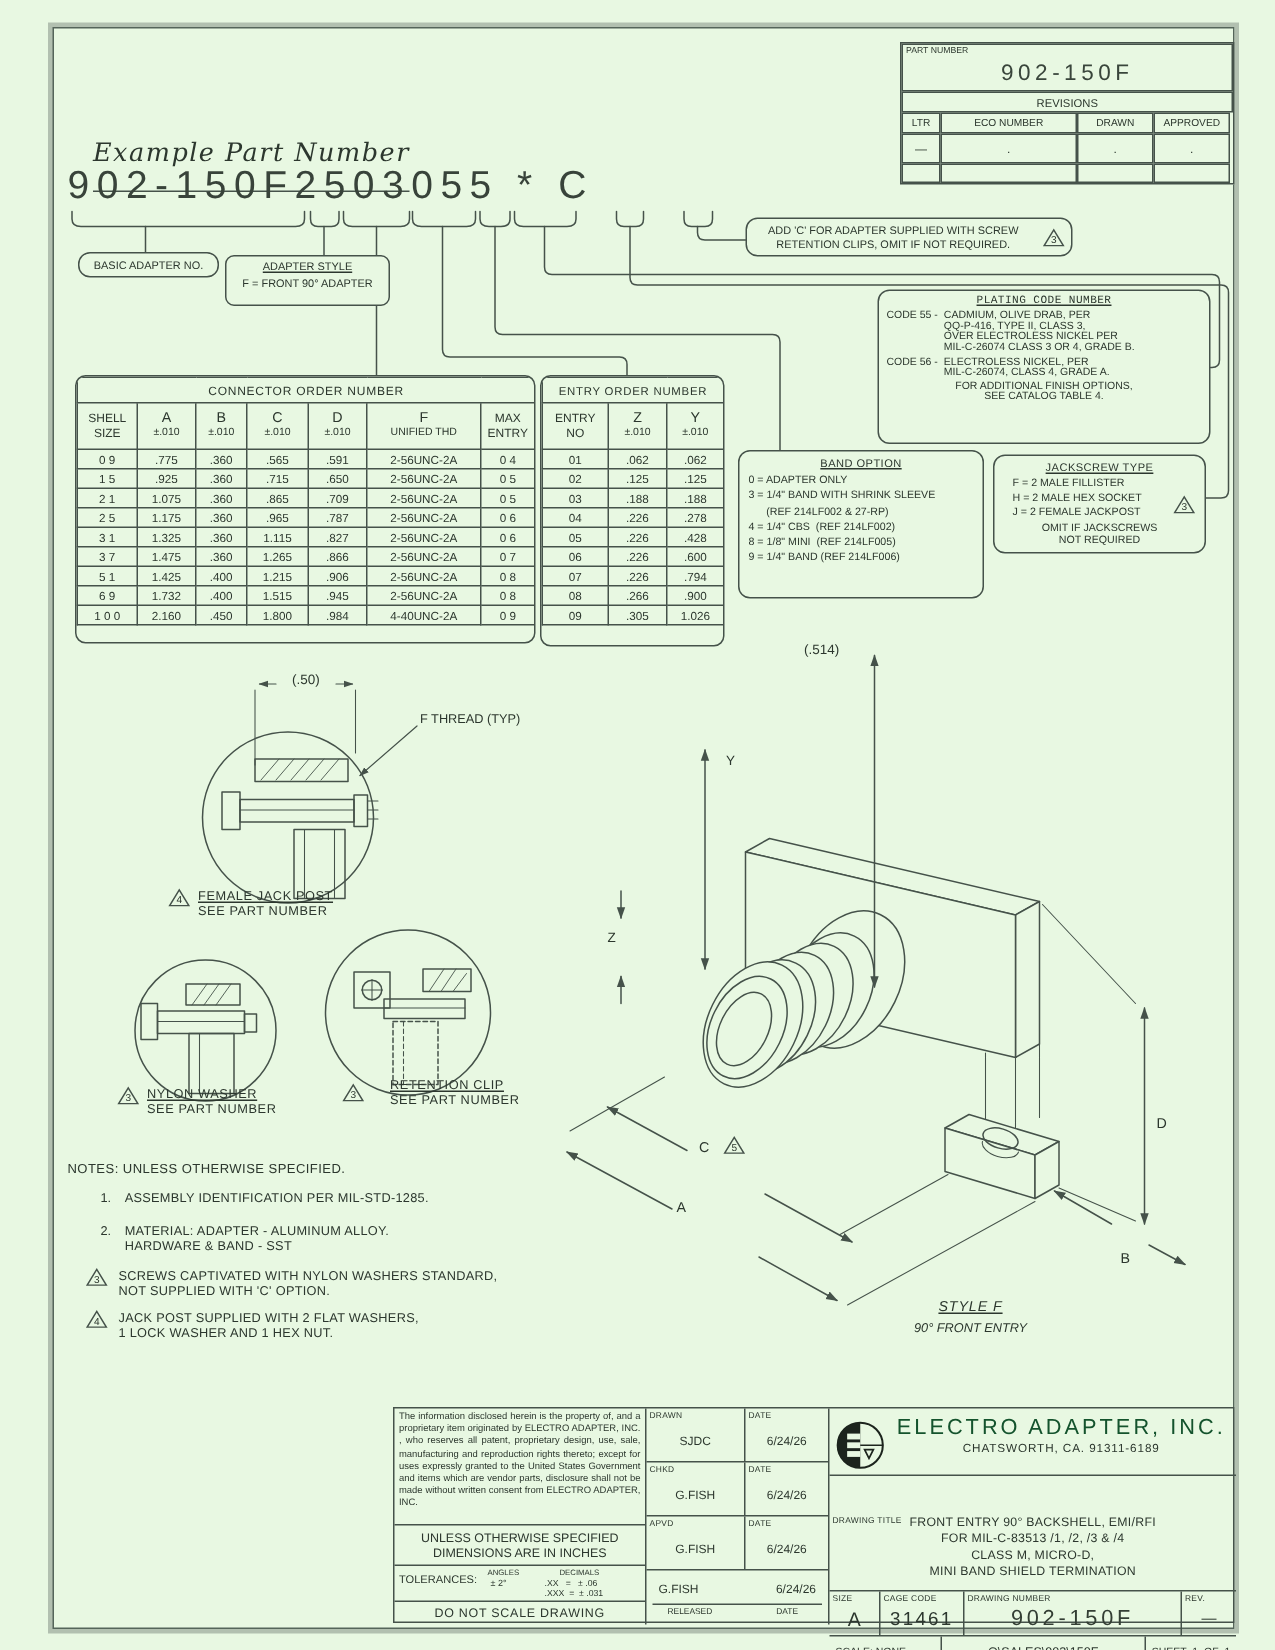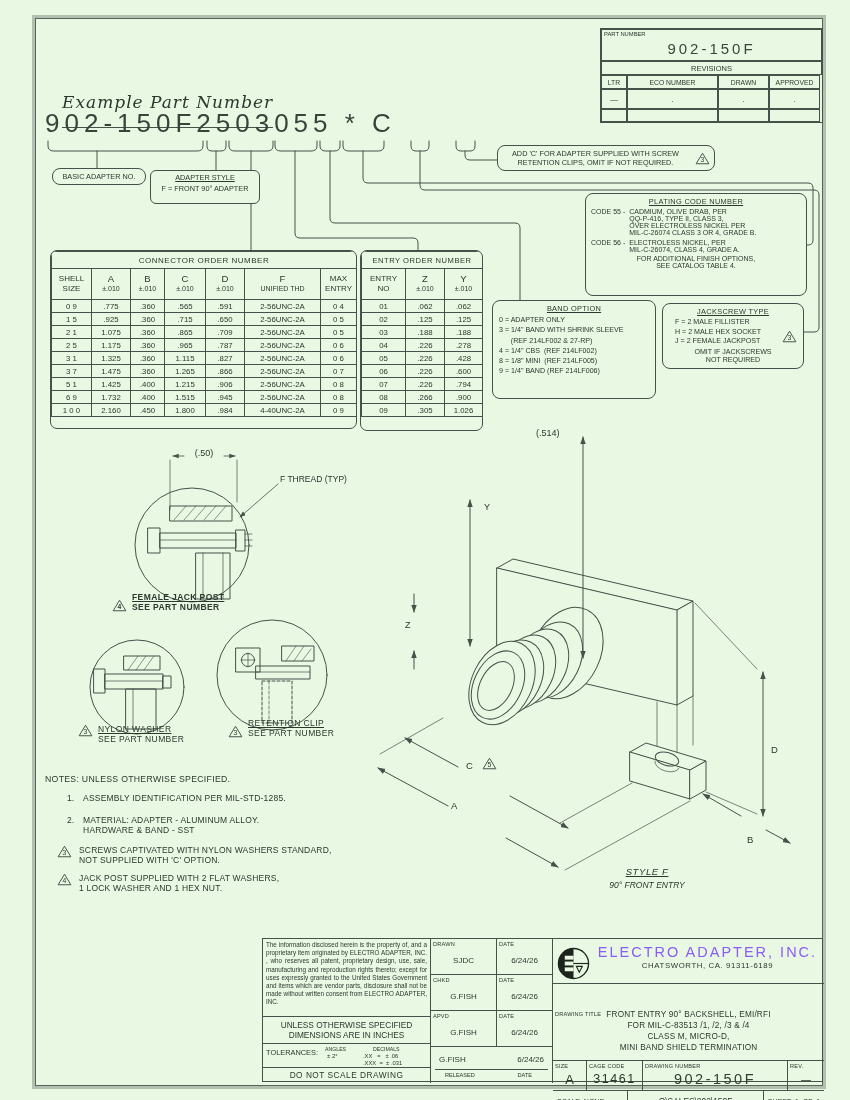--- a/index.html
+++ b/index.html
@@ -407,21 +407,21 @@
           <tr>
             <td>09</td>
             <td>.305</td>
             <td>1.026</td>
           </tr>
         </tbody>
     </table>
   </div>
 
   <div class="abs box" style="left:585px;top:193px;width:222px;height:103px;border-radius:8px;padding:3px 5px;">
-    <div class="ctr u" style="font-size:7.4px;letter-spacing:.3px;">PLATING CODE NUMBER</div>
+    <div class="ctr u" style="font-size:7.4px;letter-spacing:.3px;font-family:Liberation Mono, monospace;">PLATING CODE NUMBER</div>
     <div style="display:flex;gap:4px;margin-top:2px;">
       <span class="pre" style="font-size:7px;">CODE 55 -</span>
       <span class="prl" style="font-size:7px;">CADMIUM, OLIVE DRAB, PER
 QQ-P-416, TYPE II, CLASS 3,
 OVER ELECTROLESS NICKEL PER
 MIL-C-26074 CLASS 3 OR 4, GRADE B.</span>
     </div>
     <div style="display:flex;gap:4px;margin-top:3px;">
       <span class="pre" style="font-size:7px;">CODE 56 -</span>
       <span class="prl" style="font-size:7px;">ELECTROLESS NICKEL, PER
@@ -450,21 +450,21 @@
 NOT REQUIRED</div>
     <svg class="flag" style="position:absolute;right:6px;top:26px;" viewBox="0 0 20 17">
         <path d="M10,1.5 L18.5,15.5 H1.5 Z"></path>
         <text x="10" y="13.5">3</text>
       </svg>
   </div>
 
   <div class="abs ctr" style="left:182px;top:448px;width:44px;font-size:9px;">(.50)</div>
   <div class="abs" style="left:280px;top:474px;font-size:8.5px;">F THREAD (TYP)</div>
 
-  <div class="abs" style="left:112px;top:592px;display:flex;gap:5px;align-items:flex-end;font-weight:bold;">
+  <div class="abs" style="left:112px;top:592px;display:flex;gap:5px;align-items:flex-start;">
     <svg class="flag" viewBox="0 0 20 17">
         <path d="M10,1.5 L18.5,15.5 H1.5 Z"></path>
         <text x="10" y="13.5">4</text>
       </svg>
     <div style="font-size:8.5px;letter-spacing:.4px;">
       <div class="u">FEMALE JACK POST</div>
       <div>SEE PART NUMBER</div>
     </div>
   </div>
 
@@ -472,21 +472,21 @@
     <svg class="flag" viewBox="0 0 20 17">
         <path d="M10,1.5 L18.5,15.5 H1.5 Z"></path>
         <text x="10" y="13.5">3</text>
       </svg>
     <div style="font-size:8.5px;letter-spacing:.4px;">
       <div class="u">NYLON WASHER</div>
       <div>SEE PART NUMBER</div>
     </div>
   </div>
 
-  <div class="abs" style="left:228px;top:718px;display:flex;gap:5px;align-items:flex-end;">
+  <div class="abs" style="left:228px;top:718px;display:flex;gap:17px;align-items:center;">
     <svg class="flag" viewBox="0 0 20 17">
         <path d="M10,1.5 L18.5,15.5 H1.5 Z"></path>
         <text x="10" y="13.5">3</text>
       </svg>
     <div style="font-size:8.5px;letter-spacing:.4px;">
       <div class="u">RETENTION CLIP</div>
       <div>SEE PART NUMBER</div>
     </div>
   </div>
 
@@ -596,21 +596,21 @@
       <div class="hrule" style="height:40px;position:relative;box-sizing:border-box;">
         <svg style="position:absolute;left:4px;top:3px;width:33px;height:33px;" viewBox="0 0 34 34">
           <circle cx="17" cy="17" r="15.5" fill="none" stroke="#1c241d" stroke-width="1.4"></circle>
           <path d="M17,1.5 A15.5,15.5 0 0,0 17,32.5 Z" fill="#1c241d"></path>
           <rect x="8" y="9" width="9" height="4" fill="#e8f8e2"></rect>
           <rect x="8" y="15" width="9" height="4" fill="#e8f8e2"></rect>
           <rect x="8" y="21" width="9" height="4" fill="#e8f8e2"></rect>
           <line x1="17" y1="17" x2="32" y2="17" stroke="#1c241d" stroke-width="1.2"></line>
           <path d="M20,20 L26,20 L23,26 Z" fill="none" stroke="#1c241d" stroke-width="1.2"></path>
         </svg>
-        <div class="ctr" style="margin-left:38px;font-size:14.5px;letter-spacing:2px;margin-top:5px;color:#8b5cf6;text-align:center;">ELECTRO ADAPTER, INC.</div>
+        <div class="ctr" style="margin-left:38px;font-size:14.5px;letter-spacing:2px;margin-top:5px;color:#14532d;text-align:center;">ELECTRO ADAPTER, INC.</div>
         <div class="ctr" style="margin-left:38px;font-size:7.8px;letter-spacing:.6px;margin-top:1px;">CHATSWORTH, CA. 91311-6189</div>
       </div>
       <div class="hrule" style="height:52px;position:relative;box-sizing:border-box;">
         <span class="lbl">DRAWING TITLE</span>
         <div class="ctr prl" style="font-size:8.2px;line-height:1.35;margin-top:25px;letter-spacing:.2px;text-align:center;">FRONT ENTRY 90° BACKSHELL, EMI/RFI
 FOR MIL-C-83513 /1, /2, /3 &amp; /4
 CLASS M, MICRO-D,
 MINI BAND SHIELD TERMINATION</div>
       </div>
       <div class="hrule" style="height:30px;display:grid;grid-template-columns:34px 56px 145px 1fr;box-sizing:border-box;">

